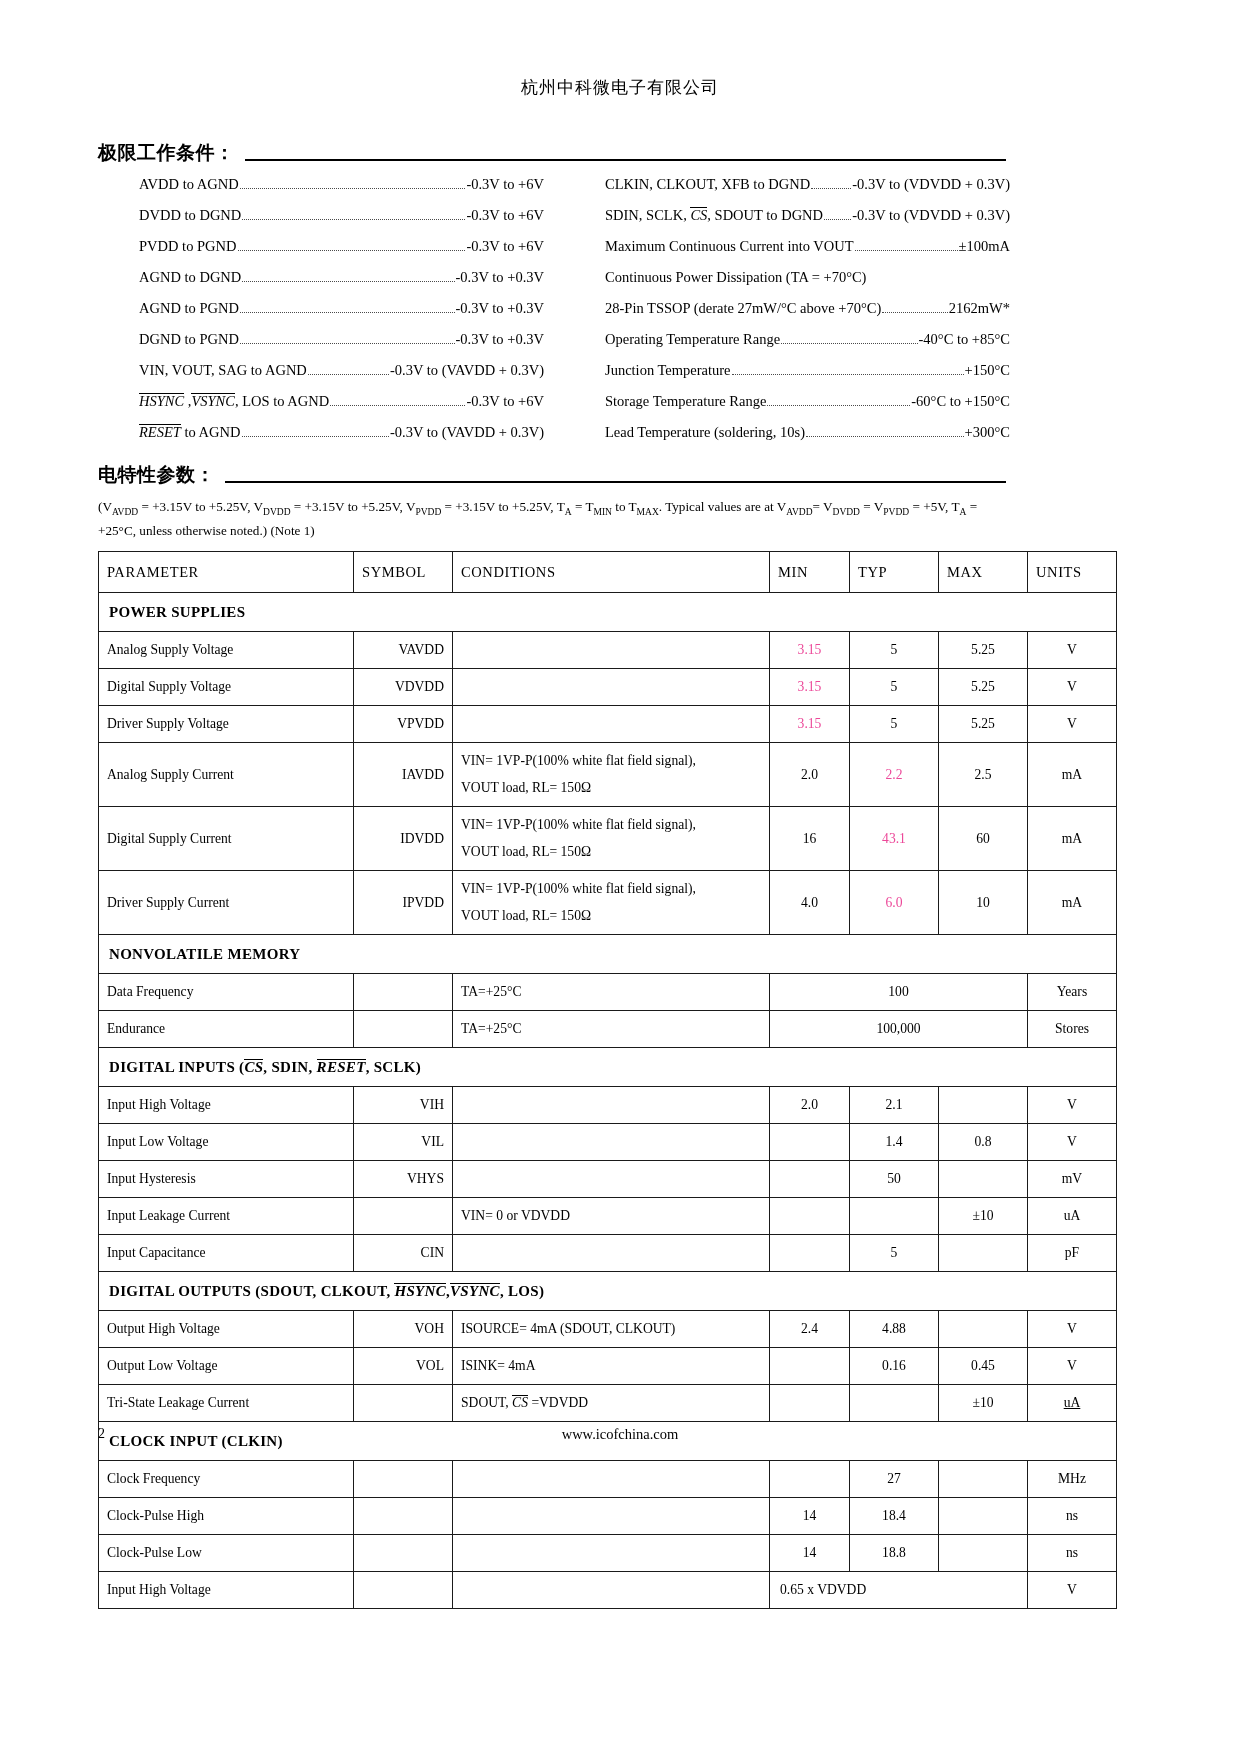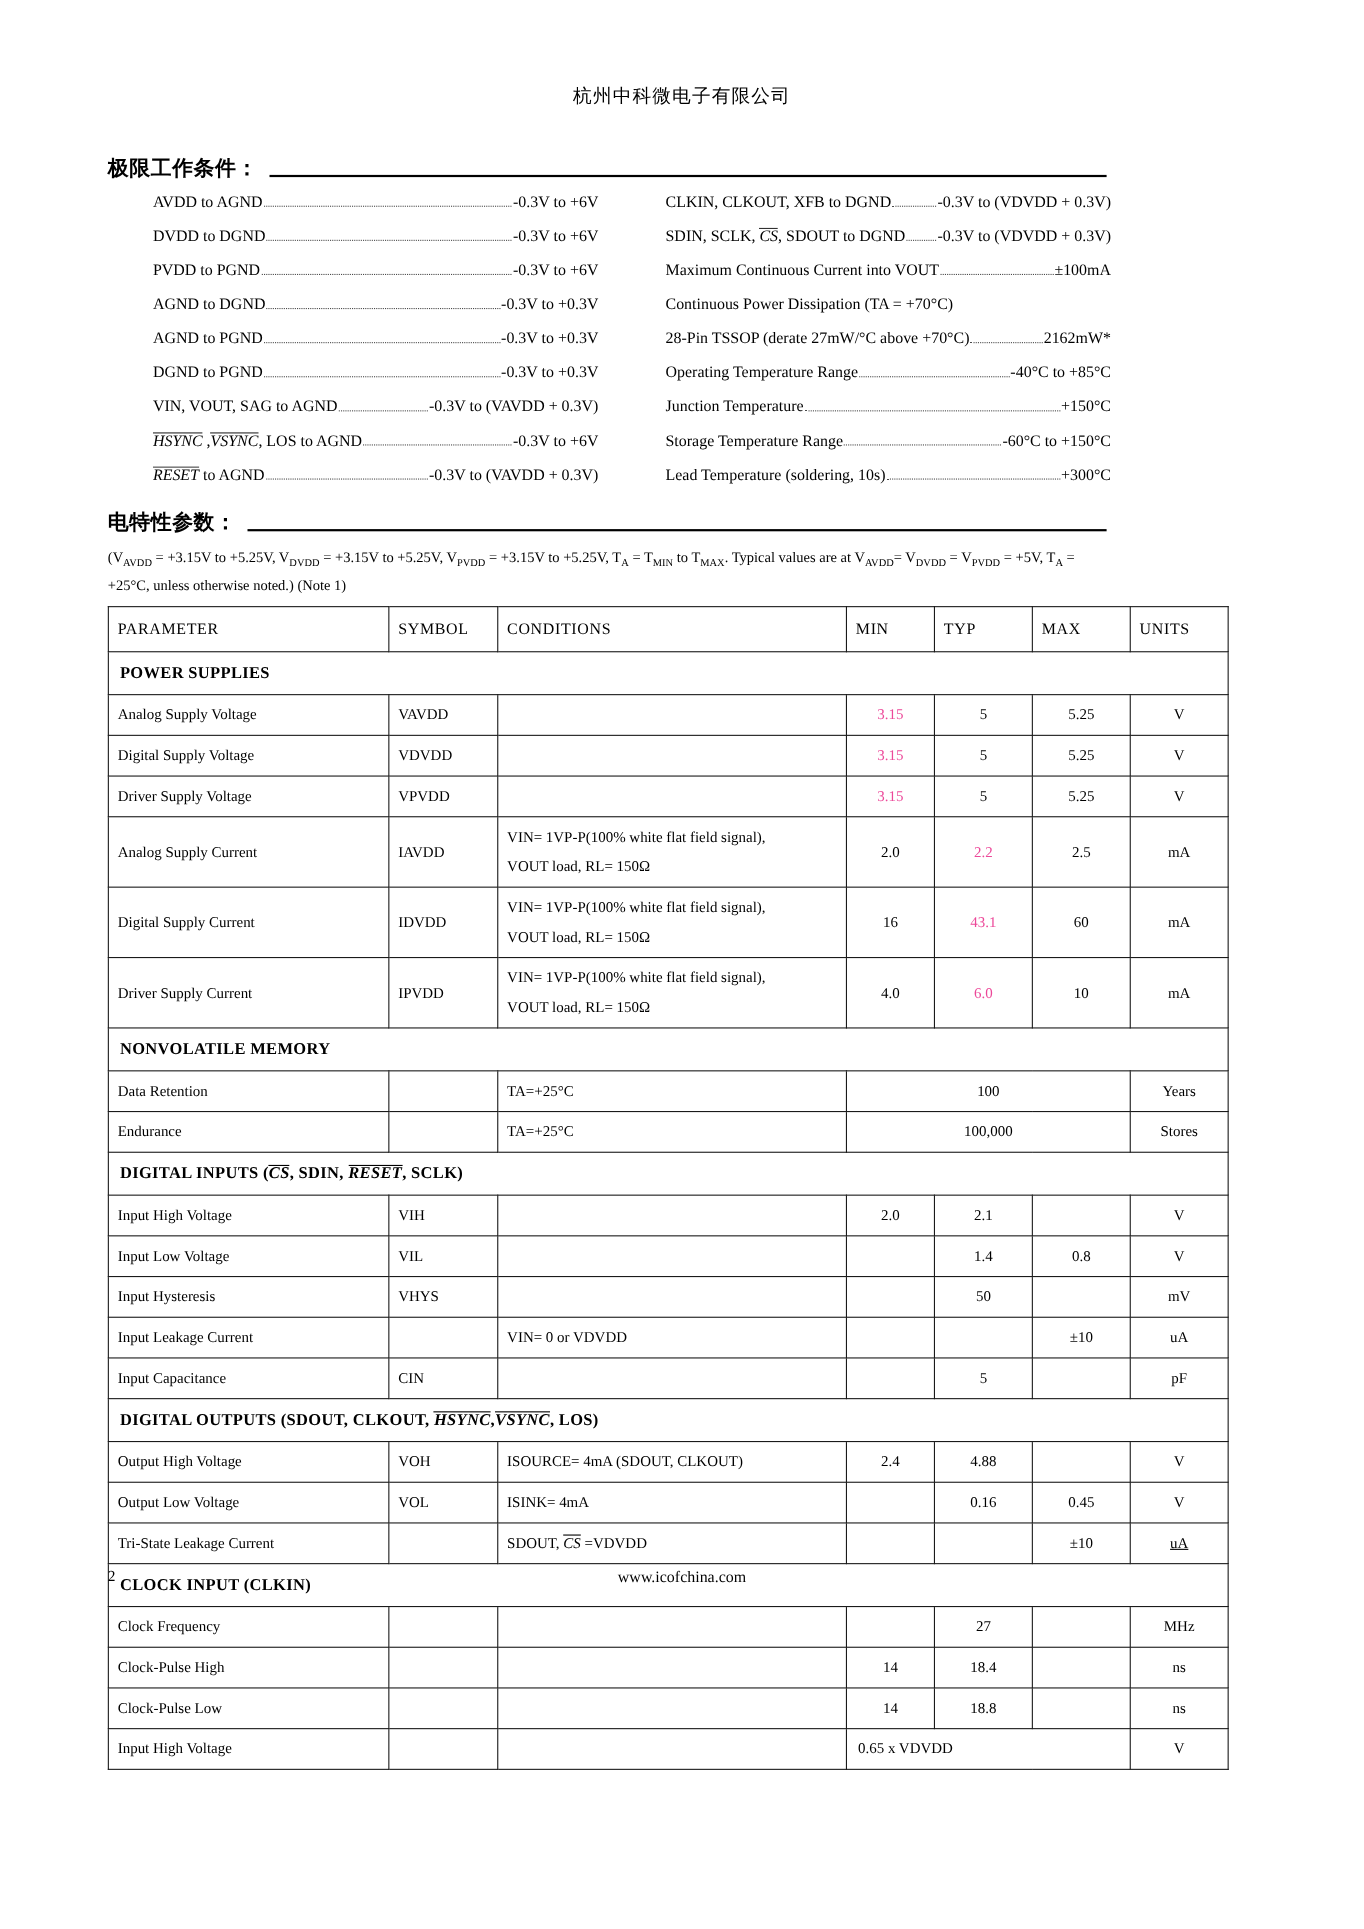--- a/index.html
+++ b/index.html
@@ -135,21 +135,21 @@
     font-weight: normal;
   }
   table.spec .hdr td {
     text-align: left;
     font-size: 14.5px;
     letter-spacing: 0.6px;
     height: 30px;
     margin-left: 30px;
   }
   td.c-param  { width: 238px; }
-  td.c-symbol { width: 82px;  text-align: left; }
+  td.c-symbol { width: 82px;  text-align: right; }
   td.c-cond   { width: 300px; }
   td.c-min    { width: 63px;  text-align: center; }
   td.c-typ    { width: 72px;  text-align: center; }
   td.c-max    { width: 72px;  text-align: center; }
   td.c-units  { width: 72px;  text-align: center; }
 
   tr.group td {
     font-weight: bold;
     font-size: 15px;
     letter-spacing: 0.3px;
@@ -380,21 +380,21 @@
         <td class="c-typ blue">6.0</td>
         <td class="c-max">10</td>
         <td class="c-units">mA</td>
       </tr>
 
       <tr class="group">
         <td colspan="7">NONVOLATILE MEMORY</td>
       </tr>
 
       <tr class="data">
-        <td class="c-param">Data Retention</td>
+        <td class="c-param">Data Frequency</td>
         <td class="c-symbol"></td>
         <td class="c-cond">TA=+25°C</td>
         <td colspan="3" class="span3">100</td>
         <td class="c-units">Years</td>
       </tr>
       <tr class="data">
         <td class="c-param">Endurance</td>
         <td class="c-symbol"></td>
         <td class="c-cond">TA=+25°C</td>
         <td colspan="3" class="span3">100,000</td>

